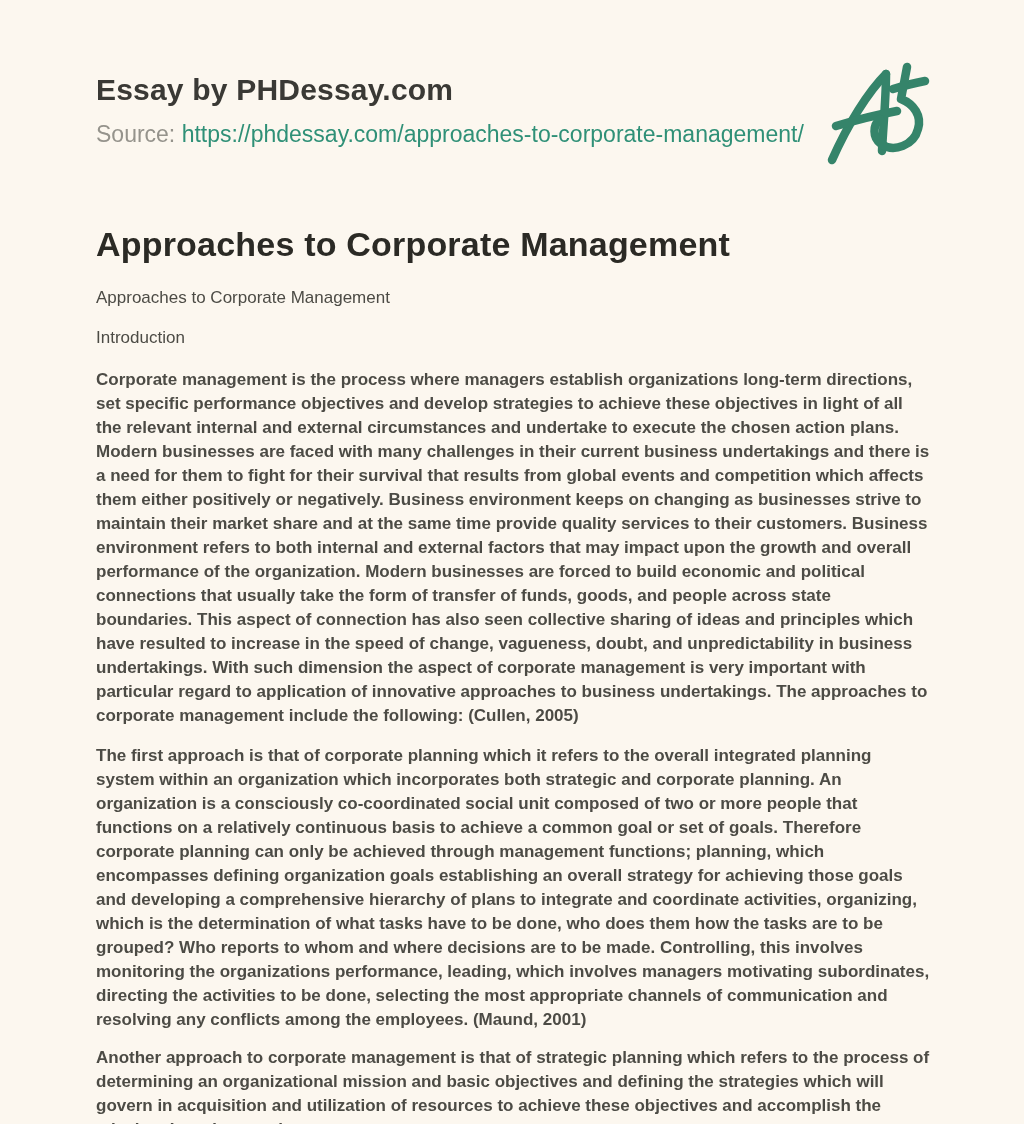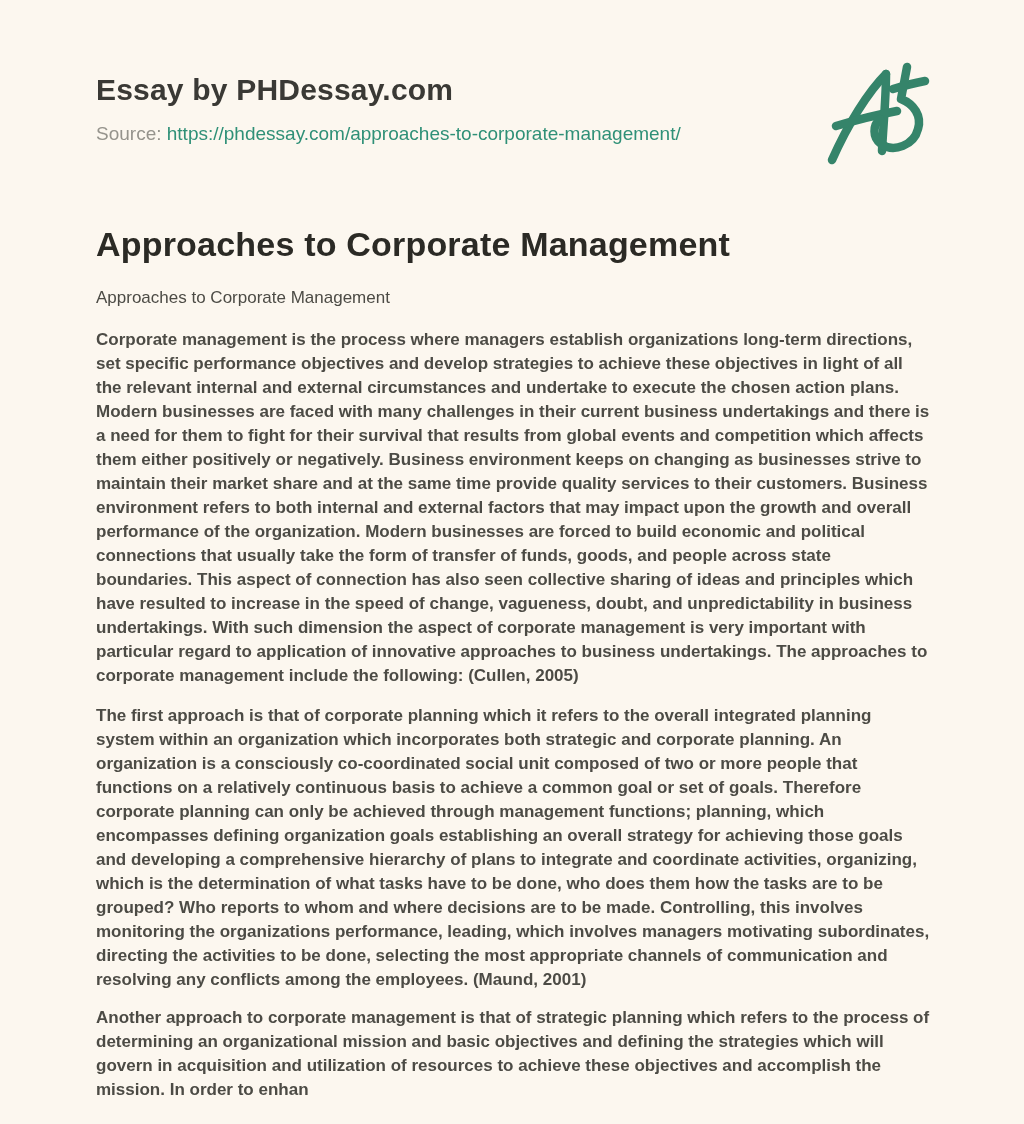--- a/index.html
+++ b/index.html
@@ -24,21 +24,21 @@
   .header-title {
     margin: 0;
     font-size: 30px;
     line-height: 32px;
     font-weight: 700;
     color: #3a3935;
     letter-spacing: 0.2px;
   }
   .source-line {
     margin-top: 16px;
-    font-size: 19px;
+    font-size: 23px;
     line-height: 24px;
     color: #95938c;
   }
   .source-line a {
     color: #2f9077;
     text-decoration: none;
   }
   .logo {
     position: absolute;
     left: 823px;
@@ -95,20 +95,21 @@
       <path d="M69 33 C 79 30, 90 27, 101 25"></path>
 
       <path d="M83 11 C 81 22, 79 32, 77 43 C 90 48, 98 60, 94 73 C 90 89, 70 97, 57 88 C 48 81, 49 69, 56 63"></path>
     </svg>
   </div>
 
   <h2 class="doc-title">Approaches to Corporate Management</h2>
 
   <p class="body-text doc-subtitle">Approaches to Corporate Management</p>
 
+  <p class="body-text section-heading">Introduction</p>
 
   <p class="body-text paragraph">Corporate management is the process where managers establish organizations long-term directions, set specific performance objectives and develop strategies to achieve these objectives in light of all the relevant internal and external circumstances and undertake to execute the chosen action plans. Modern businesses are faced with many challenges in their current business undertakings and there is a need for them to fight for their survival that results from global events and competition which affects them either positively or negatively. Business environment keeps on changing as businesses strive to maintain their market share and at the same time provide quality services to their customers. Business environment refers to both internal and external factors that may impact upon the growth and overall performance of the organization. Modern businesses are forced to build economic and political connections that usually take the form of transfer of funds, goods, and people across state boundaries. This aspect of connection has also seen collective sharing of ideas and principles which have resulted to increase in the speed of change, vagueness, doubt, and unpredictability in business undertakings. With such dimension the aspect of corporate management is very important with particular regard to application of innovative approaches to business undertakings. The approaches to corporate management include the following: (Cullen, 2005)</p>
 
 
   <p class="body-text paragraph" style="margin-top:16px;">The first approach is that of corporate planning which it refers to the overall integrated planning system within an organization which incorporates both strategic and corporate planning. An organization is a consciously co-coordinated social unit composed of two or more people that functions on a relatively continuous basis to achieve a common goal or set of goals. Therefore corporate planning can only be achieved through management functions; planning, which encompasses defining organization goals establishing an overall strategy for achieving those goals and developing a comprehensive hierarchy of plans to integrate and coordinate activities, organizing, which is the determination of what tasks have to be done, who does them how the tasks are to be grouped? Who reports to whom and where decisions are to be made. Controlling, this involves monitoring the organizations performance, leading, which involves managers motivating subordinates, directing the activities to be done, selecting the most appropriate channels of communication and resolving any conflicts among the employees. (Maund, 2001)</p>
 
   <p class="body-text paragraph" style="margin-top:14px;">Another approach to corporate management is that of strategic planning which refers to the process of determining an organizational mission and basic objectives and defining the strategies which will govern in acquisition and utilization of resources to achieve these objectives and accomplish the mission. In order to enhan</p>
 
 </div>
 

